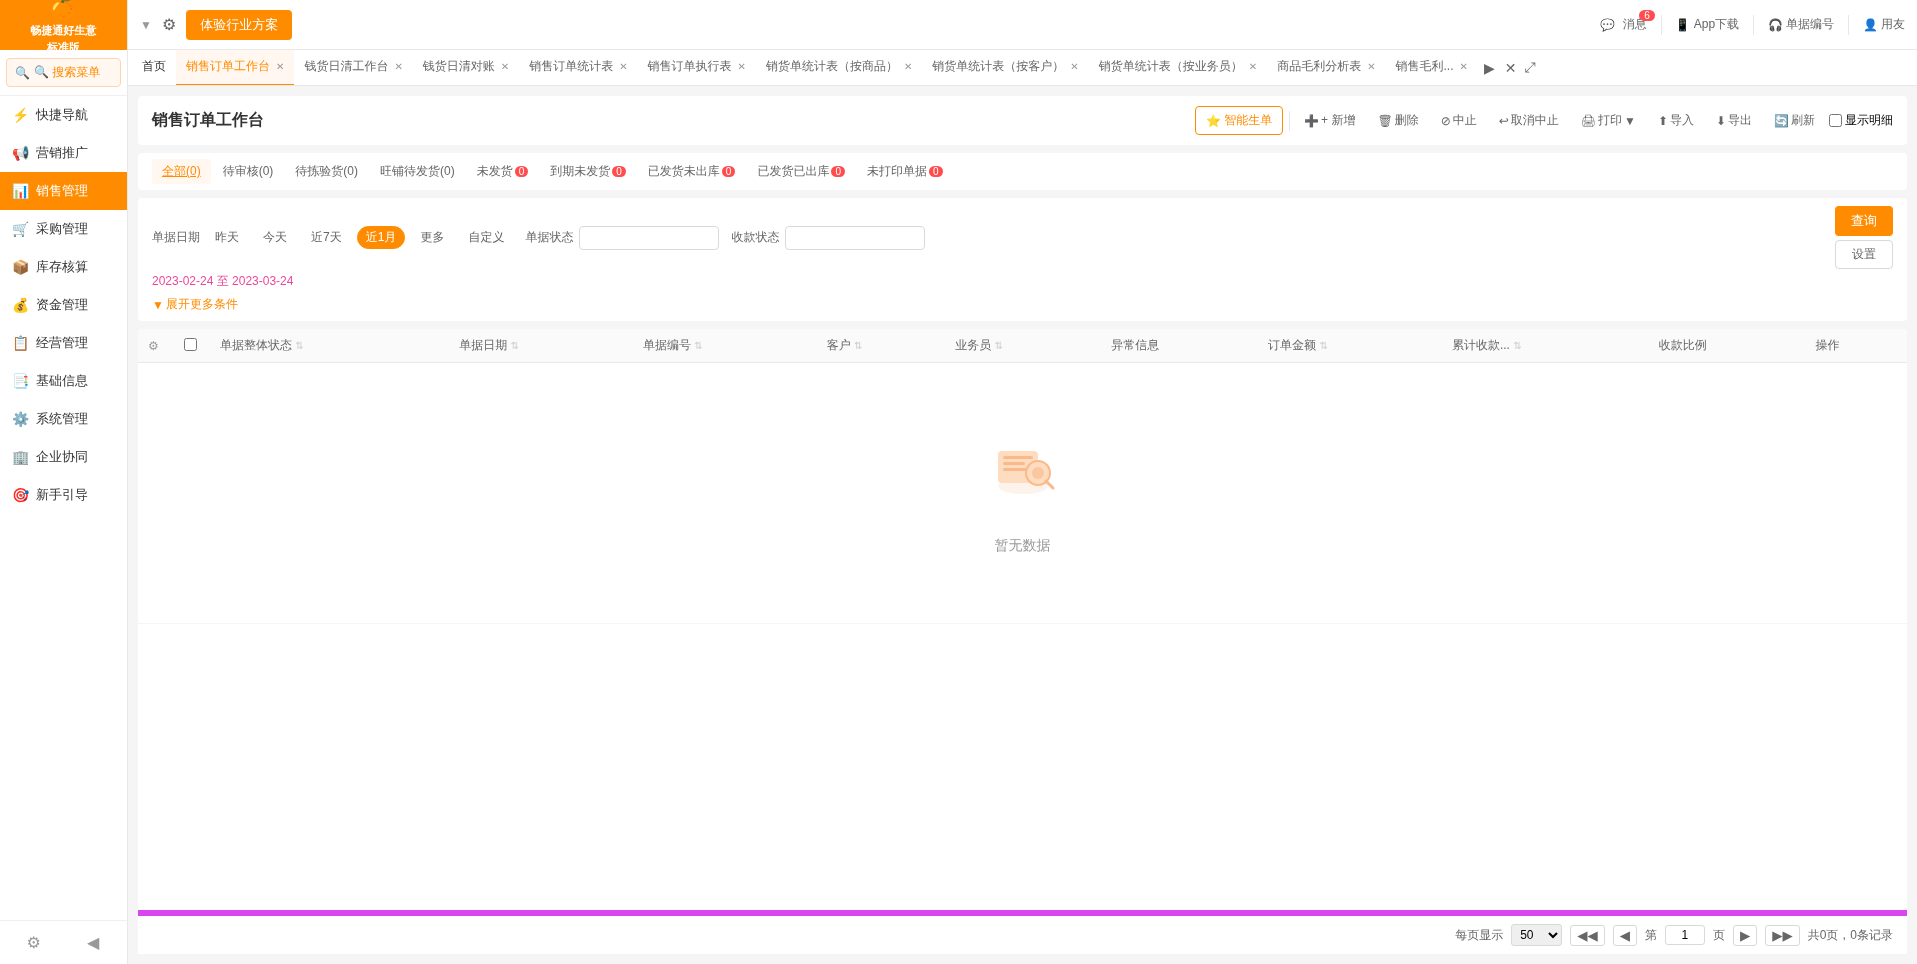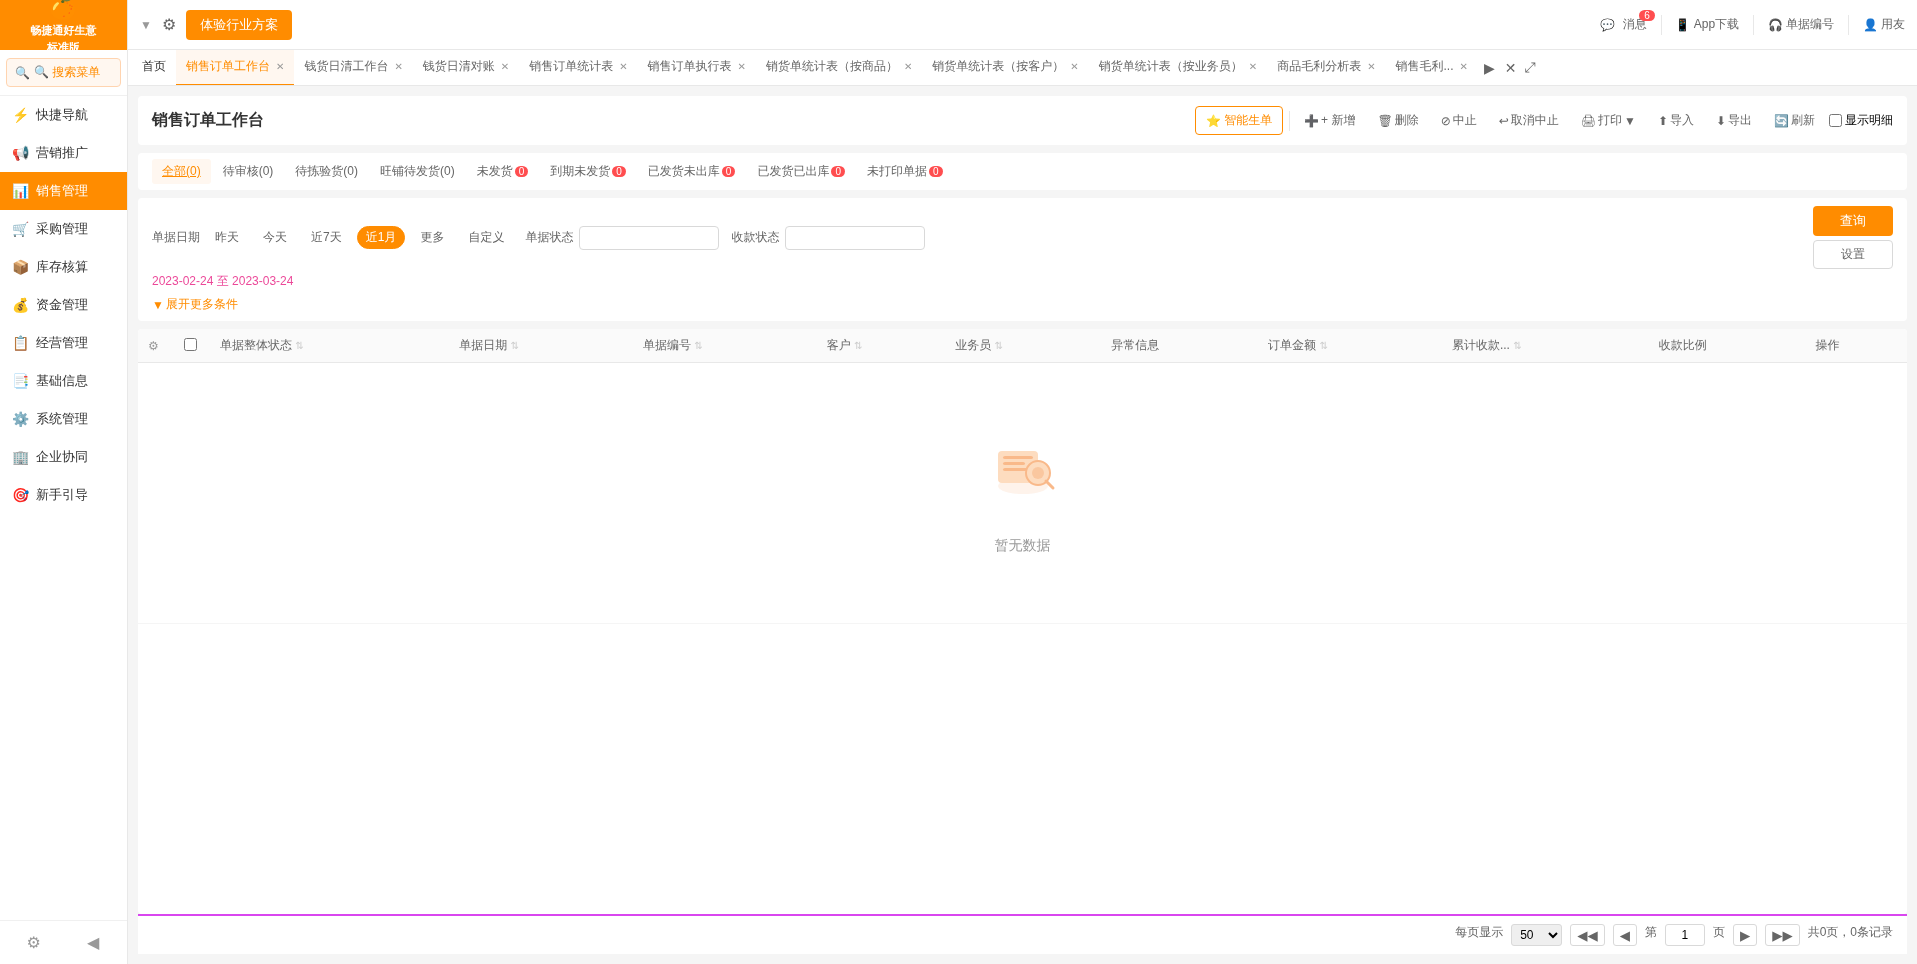--- a/index.html
+++ b/index.html
@@ -40,21 +40,21 @@
     .tab-close-all { padding: 0 4px; cursor: pointer; color: #666; font-size: 14px; }
     .tab-max-btn { padding: 0 4px; cursor: pointer; color: #666; font-size: 14px; }
 
     
     .content { flex: 1; display: flex; flex-direction: column; overflow: hidden; background: #f5f5f5; padding: 10px; }
     .page-header { background: #fff; padding: 10px 14px; display: flex; align-items: center; justify-content: space-between; margin-bottom: 8px; border-radius: 4px; }
     .page-title { font-size: 16px; font-weight: bold; color: #333; }
     .page-actions { display: flex; align-items: center; gap: 6px; }
     .btn-smart { background: #fff; border: 1px solid #ff8c00; color: #ff8c00; padding: 5px 10px; border-radius: 4px; cursor: pointer; font-size: 12px; display: flex; align-items: center; gap: 3px; }
     .btn-action { background: none; border: none; color: #666; padding: 5px 8px; cursor: pointer; font-size: 12px; display: flex; align-items: center; gap: 2px; }
-    .btn-query { background: #ff8c00; color: #fff; border: none; padding: 6px 27px; border-radius: 4px; cursor: pointer; font-size: 13px; }
+    .btn-query { background: #ff8c00; color: #fff; border: none; padding: 6px 16px; border-radius: 4px; cursor: pointer; font-size: 13px; }
     .btn-setting { background: #fff; border: 1px solid #d9d9d9; color: #666; padding: 5px 12px; border-radius: 4px; cursor: pointer; font-size: 12px; }
 
     
     .sub-tabs { display: flex; align-items: center; gap: 2px; background: #fff; padding: 6px 14px; margin-bottom: 8px; border-radius: 4px; flex-shrink: 0; }
     .sub-tab { padding: 4px 10px; cursor: pointer; font-size: 12px; color: #666; border-radius: 3px; display: flex; align-items: center; gap: 2px; }
     .sub-tab.active { background: #fff7f0; color: #ff8c00; font-weight: 500; text-decoration: underline; }
     .sub-tab .count-badge { background: #ff4d4f; color: #fff; border-radius: 10px; padding: 0 4px; font-size: 10px; }
 
     
     .filter-area { background: #fff; padding: 8px 14px; margin-bottom: 8px; border-radius: 4px; flex-shrink: 0; }
@@ -82,21 +82,21 @@
     th { background: #fafafa; border-bottom: 1px solid #e8e8e8; padding: 8px 10px; text-align: left; color: #666; font-weight: normal; white-space: nowrap; }
     td { padding: 8px 10px; border-bottom: 1px solid #f5f5f5; color: #333; }
     th .sort-icon { color: #ccc; font-size: 10px; }
 
     
     .empty-state { display: flex; flex-direction: column; align-items: center; justify-content: center; padding: 60px 20px; color: #999; }
     .empty-icon { font-size: 60px; margin-bottom: 12px; color: #ffd4b0; }
     .empty-text { font-size: 14px; color: #999; }
 
     
-    .pagination { background: #fff; padding: 8px 14px; display: flex; justify-content: flex-end; gap: 8px; font-size: 12px; color: #666; flex-shrink: 0; border-top: 2px solid #d946ef; }
+    .pagination { background: #fff; padding: 8px 14px; display: flex; align-items: center; justify-content: flex-end; gap: 8px; font-size: 12px; color: #666; flex-shrink: 0; border-top: 6px solid #d946ef; }
     .page-size-select { border: 1px solid #d9d9d9; padding: 2px 4px; border-radius: 3px; font-size: 12px; }
     .page-btn { padding: 2px 6px; border: 1px solid #d9d9d9; border-radius: 3px; cursor: pointer; background: #fff; color: #666; }
     .page-input { width: 40px; border: 1px solid #d9d9d9; padding: 2px 4px; border-radius: 3px; text-align: center; font-size: 12px; }
 
     
     .table-container::-webkit-scrollbar { height: 6px; width: 6px; }
     .table-container::-webkit-scrollbar-track { background: #f1f1f1; }
     .table-container::-webkit-scrollbar-thumb { background: #ccc; border-radius: 3px; }
 
     .divider { width: 1px; height: 20px; background: #e8e8e8; }

